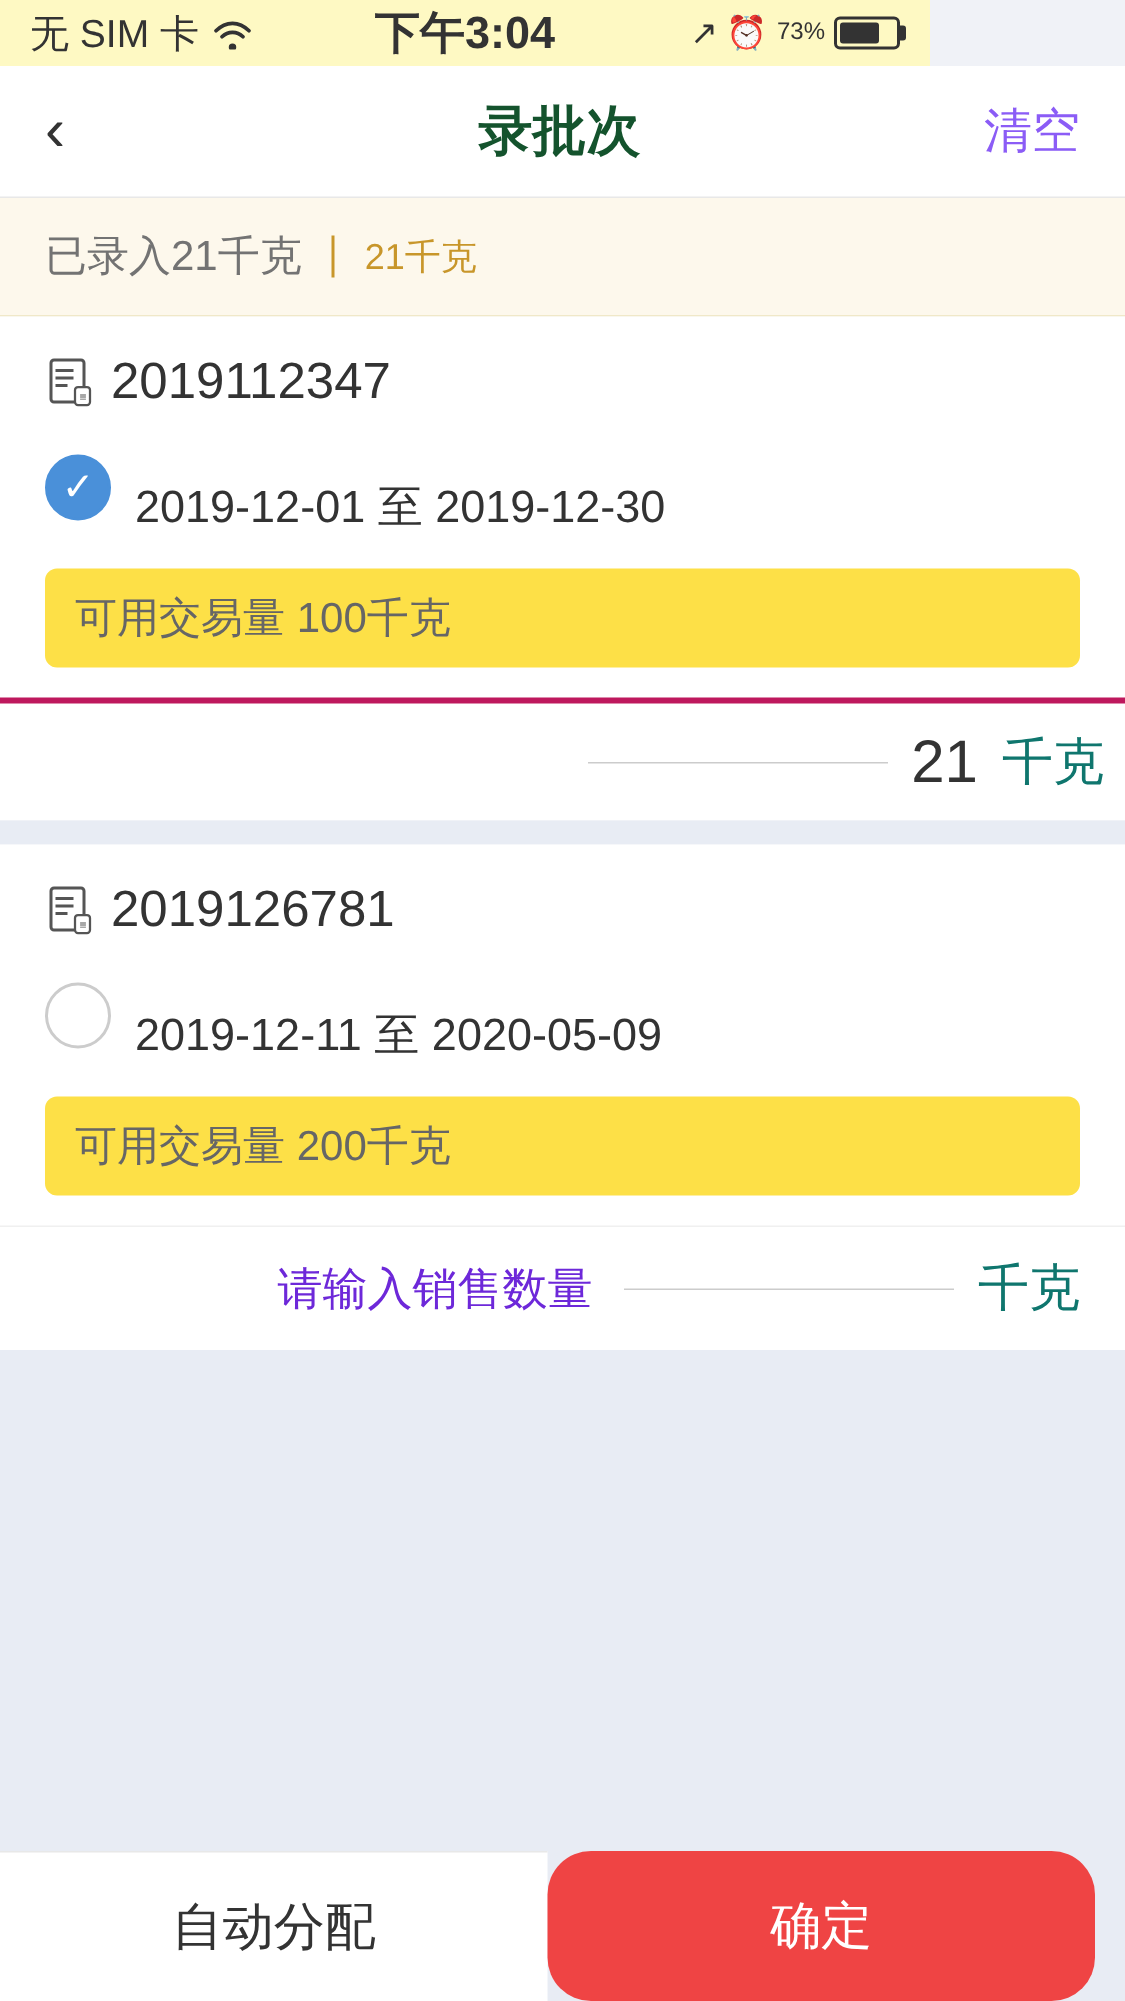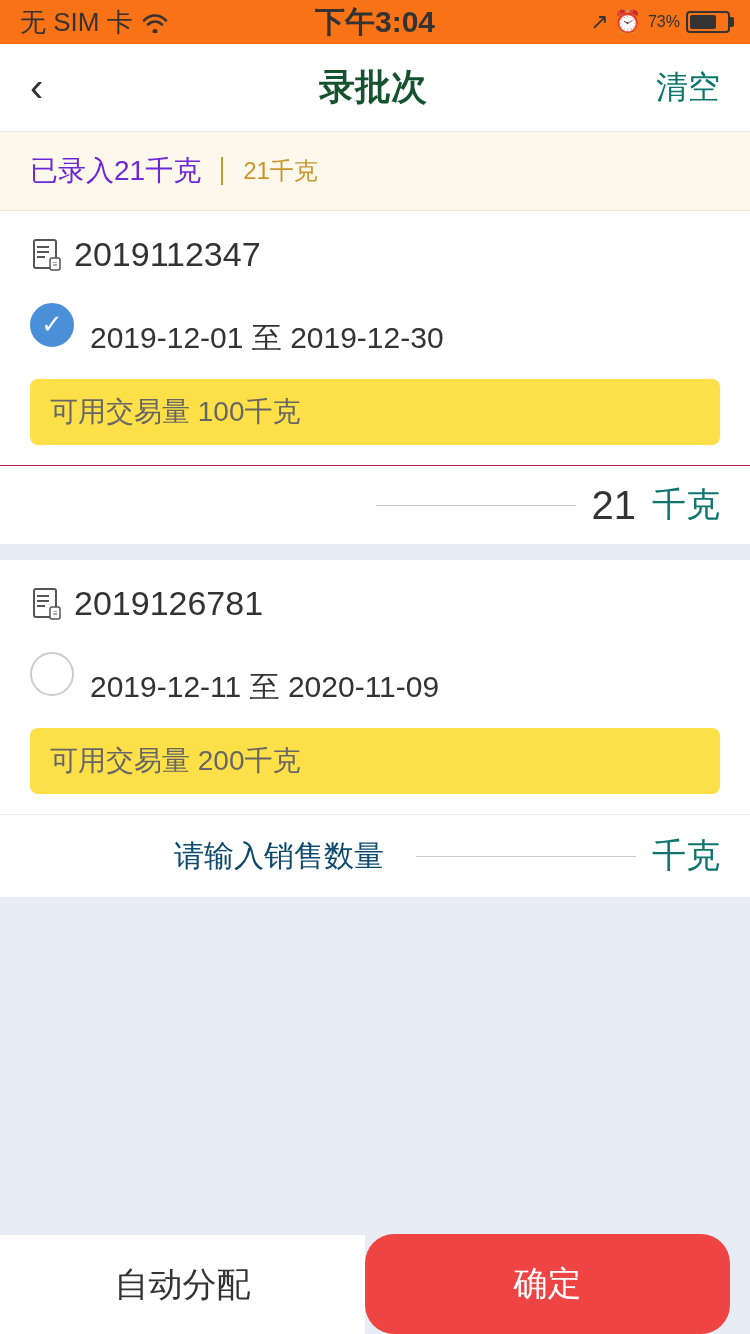--- a/index.html
+++ b/index.html
@@ -7,23 +7,23 @@
     body {
       width: 750px;
       min-height: 1334px;
       font-family: -apple-system, "PingFang SC", "Helvetica Neue", sans-serif;
       background: #f0f2f7;
       overflow-x: hidden;
     }
 
     
     .status-bar {
-      width: 750px;
+      width: 620px;
       height: 44px;
-      background: #f97316;
+      background: #fef9c3;
       display: flex;
       align-items: center;
       justify-content: space-between;
       padding: 0 20px;
       font-size: 28px;
     }
     .status-left {
       display: flex;
       align-items: center;
       gap: 8px;
@@ -90,37 +90,37 @@
       cursor: pointer;
       width: 60px;
     }
     .nav-title {
       font-size: 36px;
       font-weight: 600;
       color: #14532d;
     }
     .nav-clear {
       font-size: 32px;
-      color: #0f766e;
+      color: #8b5cf6;
       cursor: pointer;
     }
 
     
     .info-banner {
       width: 750px;
       background: #fdf8ec;
       padding: 20px 30px;
       display: flex;
       align-items: center;
       gap: 0;
       border-bottom: 1px solid #f0e8c8;
     }
     .info-recorded {
       font-size: 28px;
-      color: #6d28d9;
+      color: #737373;
     }
     .info-divider {
       width: 2px;
       height: 28px;
       background: #c8962a;
       margin: 0 20px;
     }
     .info-amount {
       font-size: 24px;
       color: #c8962a;
@@ -182,22 +182,22 @@
       font-size: 28px;
       color: #666;
       margin-bottom: 20px;
     }
 
     
     .qty-input-row {
       display: flex;
       align-items: center;
       justify-content: flex-end;
-      padding: 16px 30px 16px 30px;
-      border-top: 1px solid #be185d;
+      padding: 16px 14px 16px 30px;
+      border-top: 4px solid #be185d;
     }
     .qty-value {
       font-size: 40px;
       color: #333;
       font-weight: 500;
       margin-right: 16px;
     }
     .qty-unit {
       font-size: 34px;
       color: #0f766e;
@@ -219,22 +219,22 @@
     
     .qty-placeholder-row {
       display: flex;
       align-items: center;
       justify-content: flex-end;
       padding: 18px 30px;
       border-top: 1px solid #f0f0f0;
     }
     .qty-placeholder-text {
       font-size: 30px;
-      color: #0c4a6e;
-      margin-right: 32px;
+      color: #6d28d9;
+      margin-right: 21px;
     }
     .qty-placeholder-underline {
       border-bottom: 1.5px solid #ccc;
       flex: 1;
       max-width: 220px;
       height: 1px;
       margin-right: 16px;
     }
 
     
@@ -359,21 +359,21 @@
           <rect x="7" y="8" width="12" height="2" fill="#555"></rect>
           <rect x="7" y="13" width="12" height="2" fill="#555"></rect>
           <rect x="7" y="18" width="8" height="2" fill="#555"></rect>
           <rect x="20" y="20" width="10" height="12" rx="2" fill="#fff" stroke="#555" stroke-width="1.5"></rect>
           <text x="23" y="29" font-size="8" fill="#555">≡</text>
         </svg>
         <span class="batch-id-text">2019126781</span>
       </div>
       <div class="batch-date-row">
         <div class="radio-circle"></div>
-        <span class="batch-date-text">2019-12-11 至 2020-11-09</span>
+        <span class="batch-date-text">2019-12-11 至 2020-05-09</span>
       </div>
       <div class="available-qty-box">可用交易量 200千克</div>
     </div>
     <div class="qty-placeholder-row">
       <span class="qty-placeholder-text">请输入销售数量</span>
       <div class="qty-placeholder-underline"></div>
       <span class="qty-unit">千克</span>
     </div>
   </div>
 

